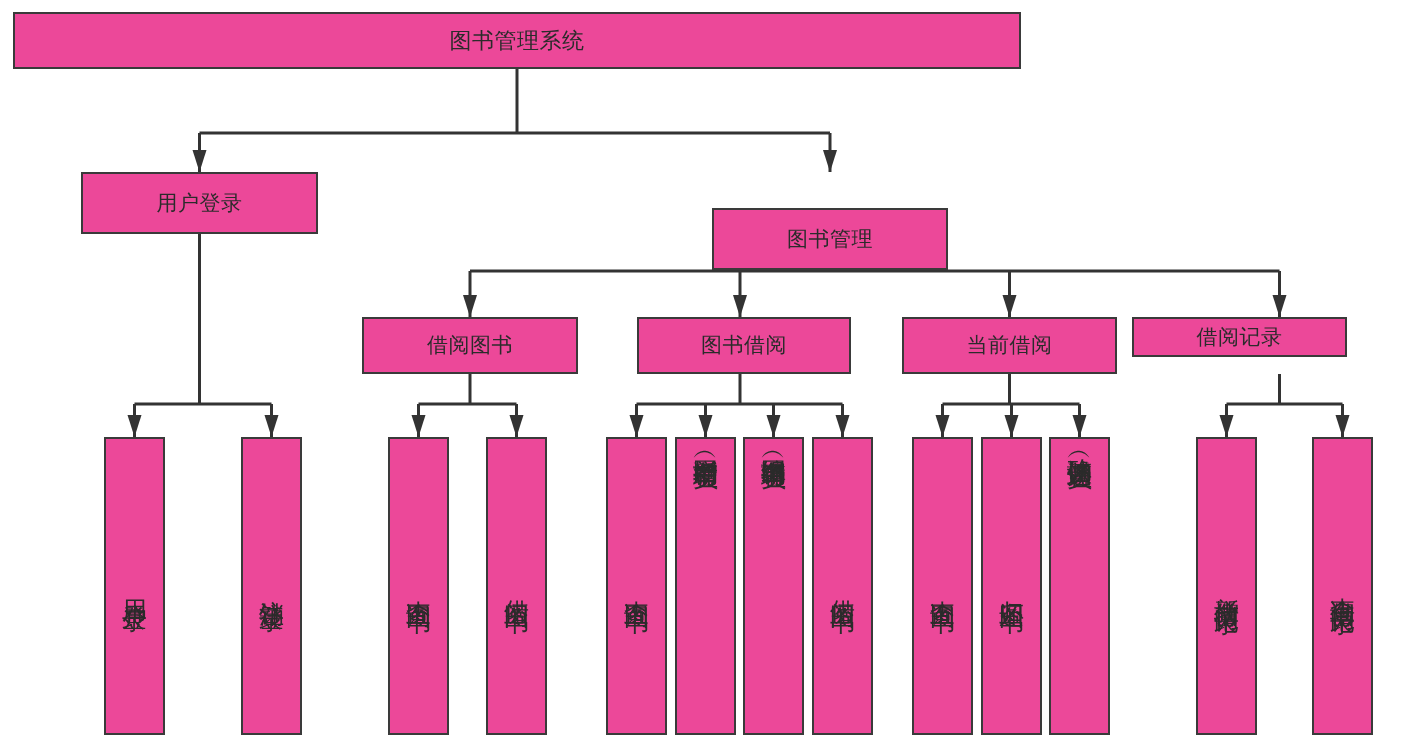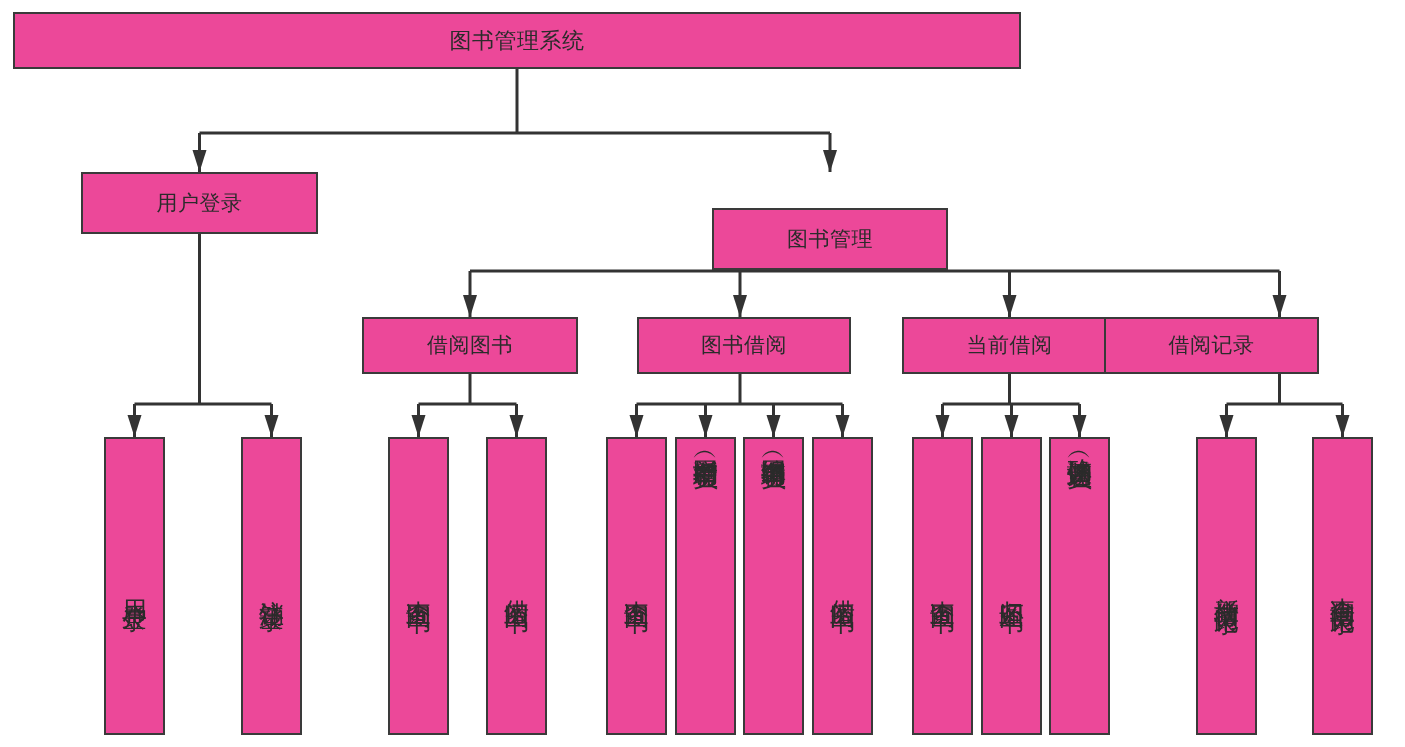--- a/index.html
+++ b/index.html
@@ -149,21 +149,21 @@
       </div>
       <div class="node horiz" style="left: 362px; top: 317px; width: 216px; height: 57px; border-color: rgb(58, 58, 58);">
         <div><span class="node-label" style="color: rgb(43, 43, 43);">借阅图书</span></div>
       </div>
       <div class="node horiz" style="left: 637px; top: 317px; width: 214px; height: 57px; border-color: rgb(58, 58, 58);">
         <div><span class="node-label" style="color: rgb(43, 43, 43);">图书借阅</span></div>
       </div>
       <div class="node horiz" style="left: 902px; top: 317px; width: 215px; height: 57px; border-color: rgb(58, 58, 58);">
         <div><span class="node-label" style="color: rgb(43, 43, 43);">当前借阅</span></div>
       </div>
-      <div class="node horiz" style="left: 1104px; top: 317px; width: 215px; height: 57px; border-color: rgb(58, 58, 58);">
+      <div class="node horiz" style="left: 1132px; top: 317px; width: 215px; height: 40px; border-color: rgb(58, 58, 58);">
         <div><span class="node-label" style="color: rgb(43, 43, 43);">借阅记录</span></div>
       </div>
       <div class="node vert" style="left: 104px; top: 437px; width: 61px; height: 298px; border-color: rgb(58, 58, 58); display: block;">
         <div class="vert-inner" style="width: 100%;">
           <span class="node-label" style="color: rgb(43, 43, 43);">用户登录</span>
         </div>
       </div>
       <div class="node vert" style="left: 241px; top: 437px; width: 61px; height: 298px; border-color: rgb(58, 58, 58); display: block;">
         <div class="vert-inner" style="width: 100%;">
           <span class="node-label" style="color: rgb(43, 43, 43);">注销登录</span>

